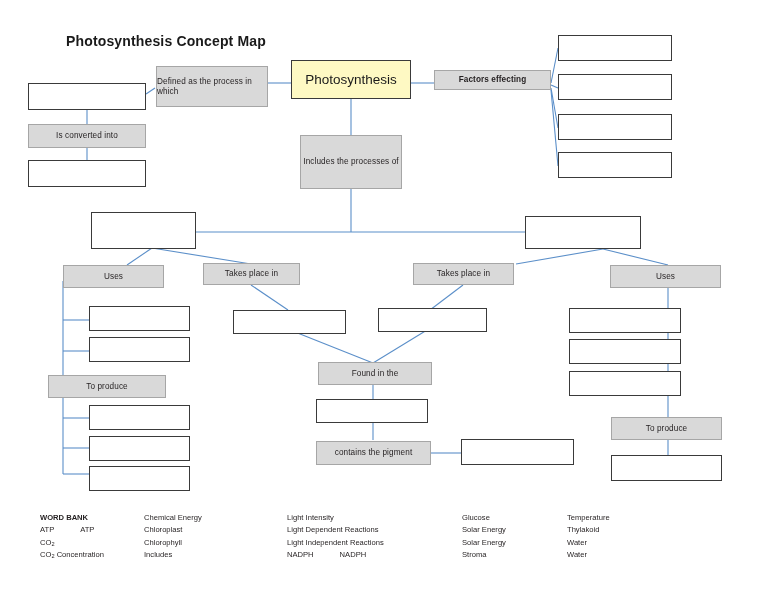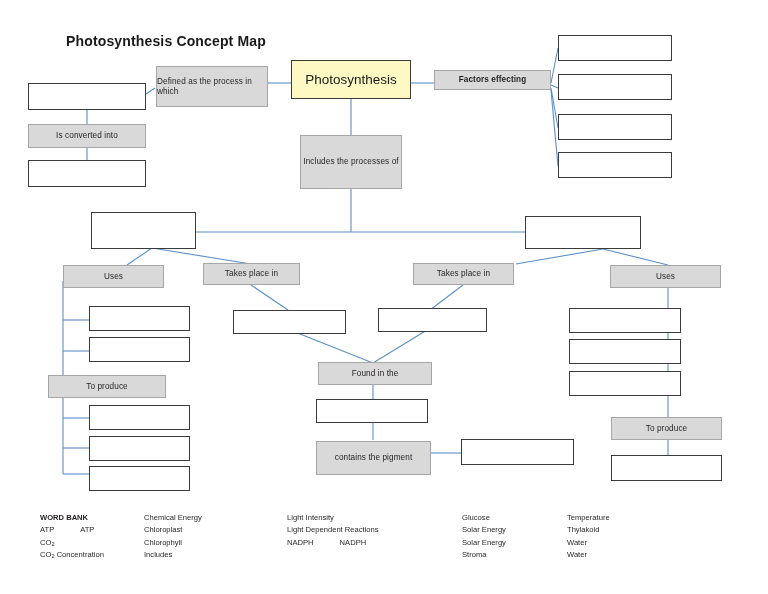--- a/index.html
+++ b/index.html
@@ -187,21 +187,21 @@
   <div class="node term" style="left:89px; top:466px; width:101px; height:25px;"></div>
 
   <div class="node link" style="left:203px; top:263px; width:97px; height:22px;">Takes place in</div>
   <div class="node link" style="left:413px; top:263px; width:101px; height:22px;">Takes place in</div>
 
   <div class="node term" style="left:233px; top:310px; width:113px; height:24px;"></div>
   <div class="node term" style="left:378px; top:308px; width:109px; height:24px;"></div>
 
   <div class="node link" style="left:318px; top:362px; width:114px; height:23px;">Found in the</div>
   <div class="node term" style="left:316px; top:399px; width:112px; height:24px;"></div>
-  <div class="node link" style="left:316px; top:441px; width:115px; height:34px;">contains the pigment</div>
+  <div class="node link" style="left:316px; top:441px; width:115px; height:24px;">contains the pigment</div>
   <div class="node term" style="left:461px; top:439px; width:113px; height:26px;"></div>
 
   <div class="node link" style="left:610px; top:265px; width:111px; height:23px;">Uses</div>
   <div class="node term" style="left:569px; top:308px; width:112px; height:25px;"></div>
   <div class="node term" style="left:569px; top:339px; width:112px; height:25px;"></div>
   <div class="node term" style="left:569px; top:371px; width:112px; height:25px;"></div>
 
   <div class="node link" style="left:611px; top:417px; width:111px; height:23px;">To produce</div>
   <div class="node term" style="left:611px; top:455px; width:111px; height:26px;"></div>
 
@@ -214,20 +214,21 @@
       </div>
     <div class="wb-col" style="width:143px;">
         <div class="wb-entry"><span>Chemical Energy</span></div>
         <div class="wb-entry"><span>Chloroplast</span></div>
         <div class="wb-entry"><span>Chlorophyll</span></div>
         <div class="wb-entry"><span>Includes</span></div>
       </div>
     <div class="wb-col" style="width:175px;">
         <div class="wb-entry"><span>Light Intensity</span></div>
         <div class="wb-entry"><span>Light Dependent Reactions</span></div>
+        <div class="wb-entry"><span>Light Independent Reactions</span></div>
         <div class="wb-entry"><span>NADPH</span><span class="pair2">NADPH</span></div>
       </div>
     <div class="wb-col" style="width:105px;">
         <div class="wb-entry"><span>Glucose</span></div>
         <div class="wb-entry"><span>Solar Energy</span></div>
         <div class="wb-entry"><span>Solar Energy</span></div>
         <div class="wb-entry"><span>Stroma</span></div>
       </div>
     <div class="wb-col">
         <div class="wb-entry"><span>Temperature</span></div>

